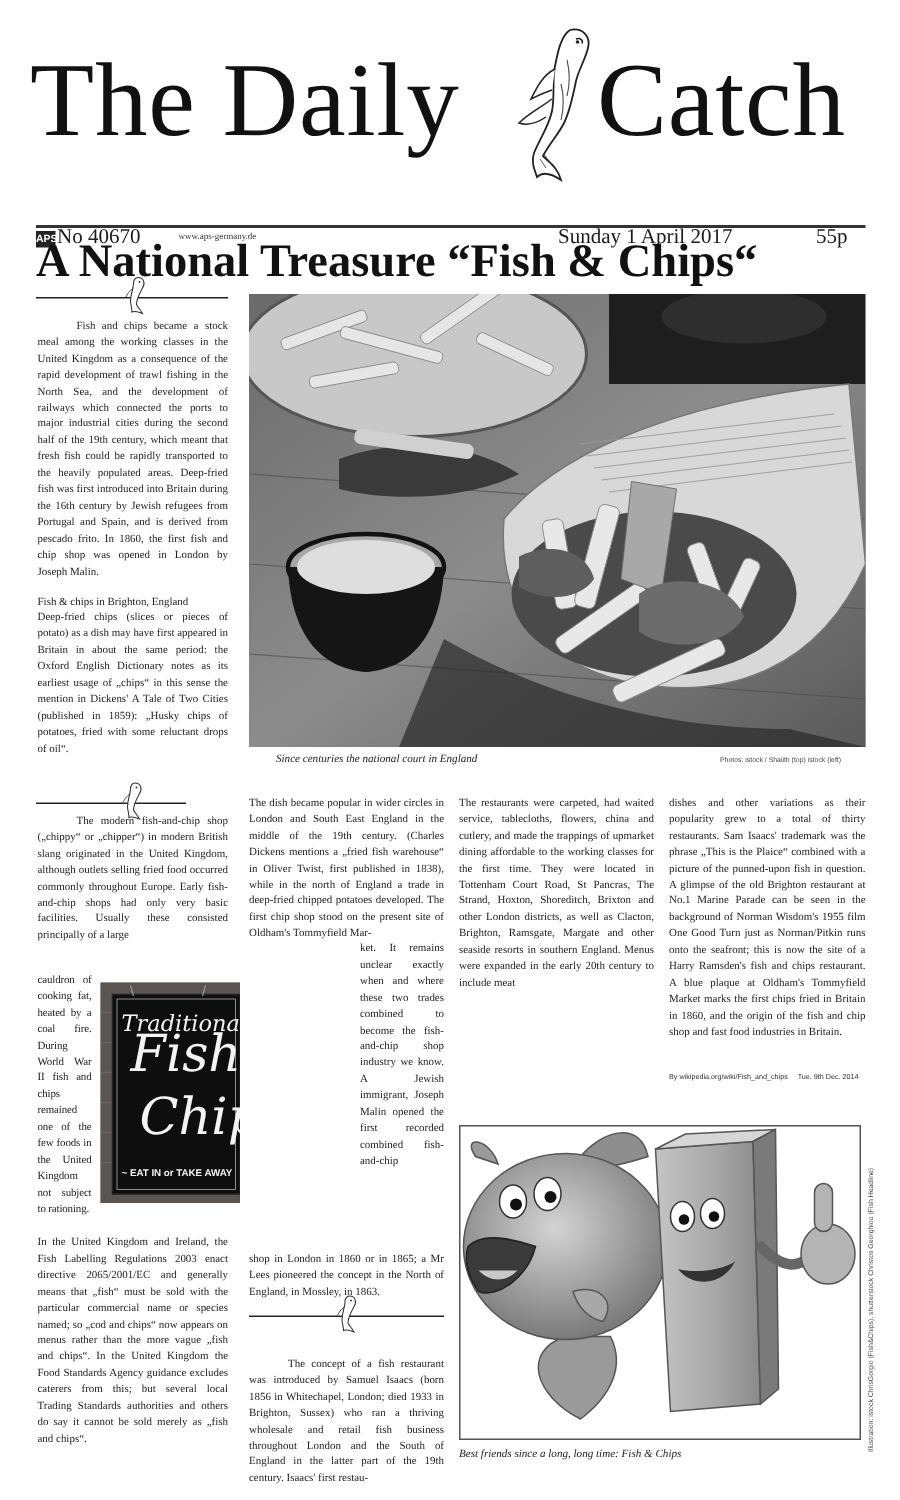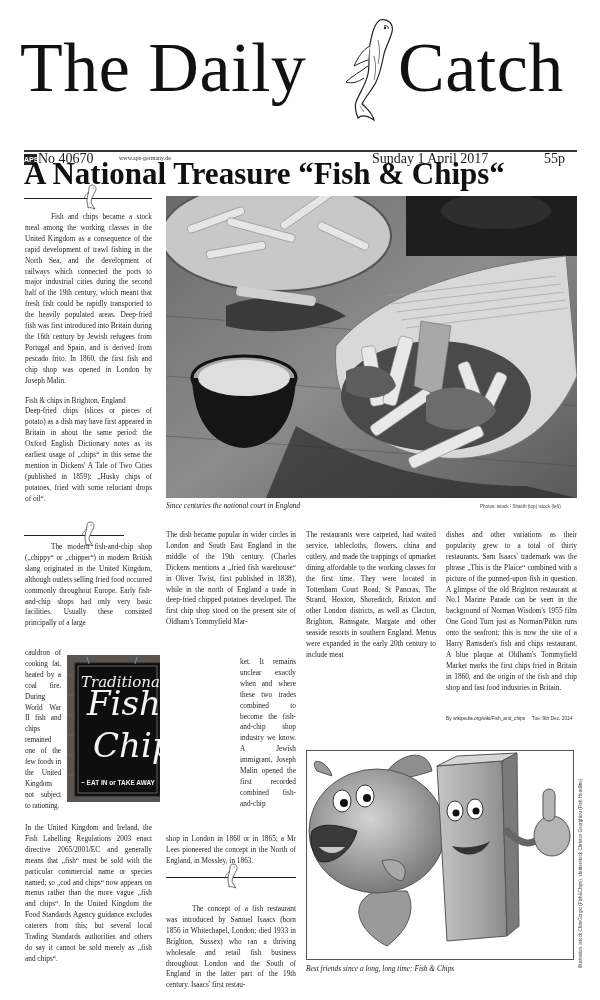--- a/index.html
+++ b/index.html
@@ -199,27 +199,27 @@
       <rect x="240" y="245" width="80" height="12" rx="4" transform="rotate(-25 280 251)"></rect>
     </g>
 
     <path d="M255 125 L285 130 L275 200 L248 190 Z" fill="#a8a8a8" stroke="#666" stroke-width="0.6"></path>
     <path d="M260 200 C280 185 320 190 330 215 C320 235 280 240 260 225 Z" fill="#6c6c6c"></path>
     <path d="M180 175 C200 165 225 170 230 190 C220 205 195 205 180 195 Z" fill="#5e5e5e"></path>
 
     <path d="M130 230 C200 270 280 290 360 290 L411 302 L100 302 Z" fill="#2a2a2a" opacity="0.7"></path>
   </svg>
 </div>
-<div class="caption" style="left:166px; top:501px;">Since centuries the national court in England</div>
+<div class="caption" style="left:184px; top:501px;">Since centuries the national court in England</div>
 <div class="credit" style="left:480px; top:504px;">Photos: istock / Shaiith (top) istock (left)</div>
 
 <div class="col-text" style="left:166px; top:530px; width:130px;">
   <p>The dish became popular in wider circles in London and South East England in the middle of the 19th century. (Charles Dickens mentions a „fried fish warehouse“ in Oliver Twist, first published in 1838), while in the north of England a trade in deep-fried chipped potatoes developed. The first chip shop stood on the present site of Oldham's Tommyfield Mar-</p>
 </div>
-<div class="col-text" style="left:240px; top:627px; width:56px;margin-top:30px;">
+<div class="col-text" style="left:240px; top:627px; width:56px;">
   <p>ket. It remains unclear exactly when and where these two trades combined to become the fish-and-chip shop industry we know. A Jewish immigrant, Joseph Malin opened the first recorded combined fish-and-chip</p>
 </div>
 <div class="col-text" style="left:166px; top:834px; width:130px;">
   <p>shop in London in 1860 or in 1865; a Mr Lees pioneered the concept in the North of England, in Mossley, in 1863.</p>
 </div>
 
 <div class="divider" style="left:166px; top:863px; width:130px;">
   <div class="line"></div>
   <svg class="fish" style="left:57px;" viewBox="0 0 16 26">
     <path d="M10 1 C14 1 15 5 13 8 C11 12 9 15 9 19 C10 21 12 23 13 25 C10 24 8 23 6 24 C6 21 5 19 5 17 C5 12 7 8 7 5 C7 3 8 1 10 1 Z" fill="#fff" stroke="#333" stroke-width="0.7"></path>

